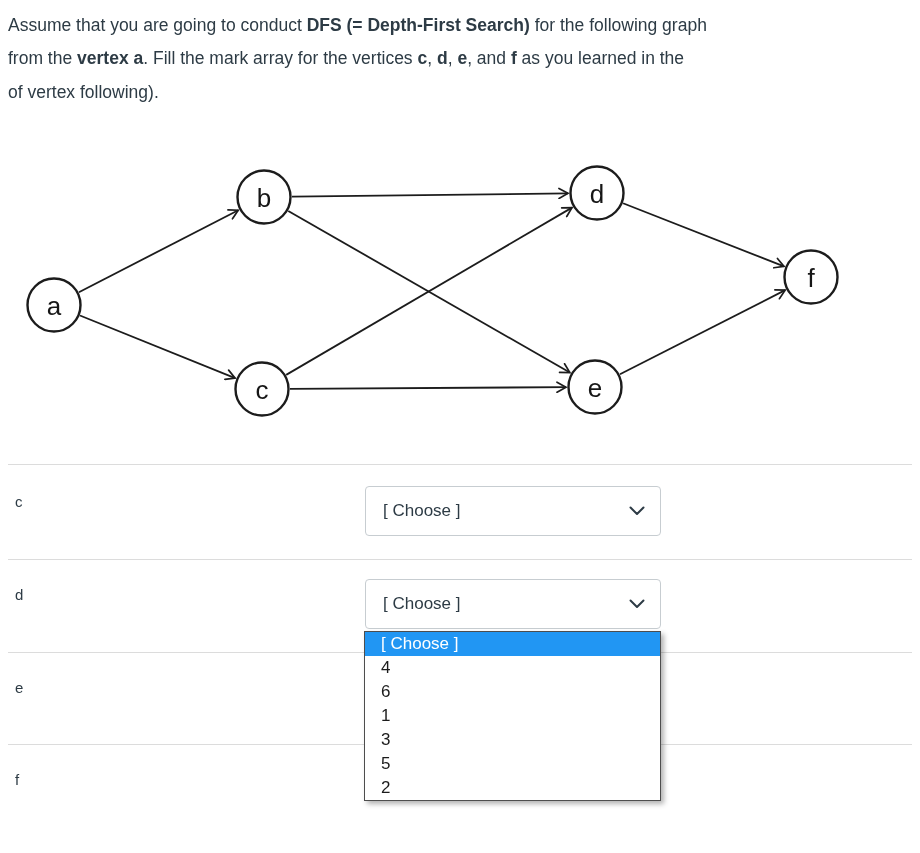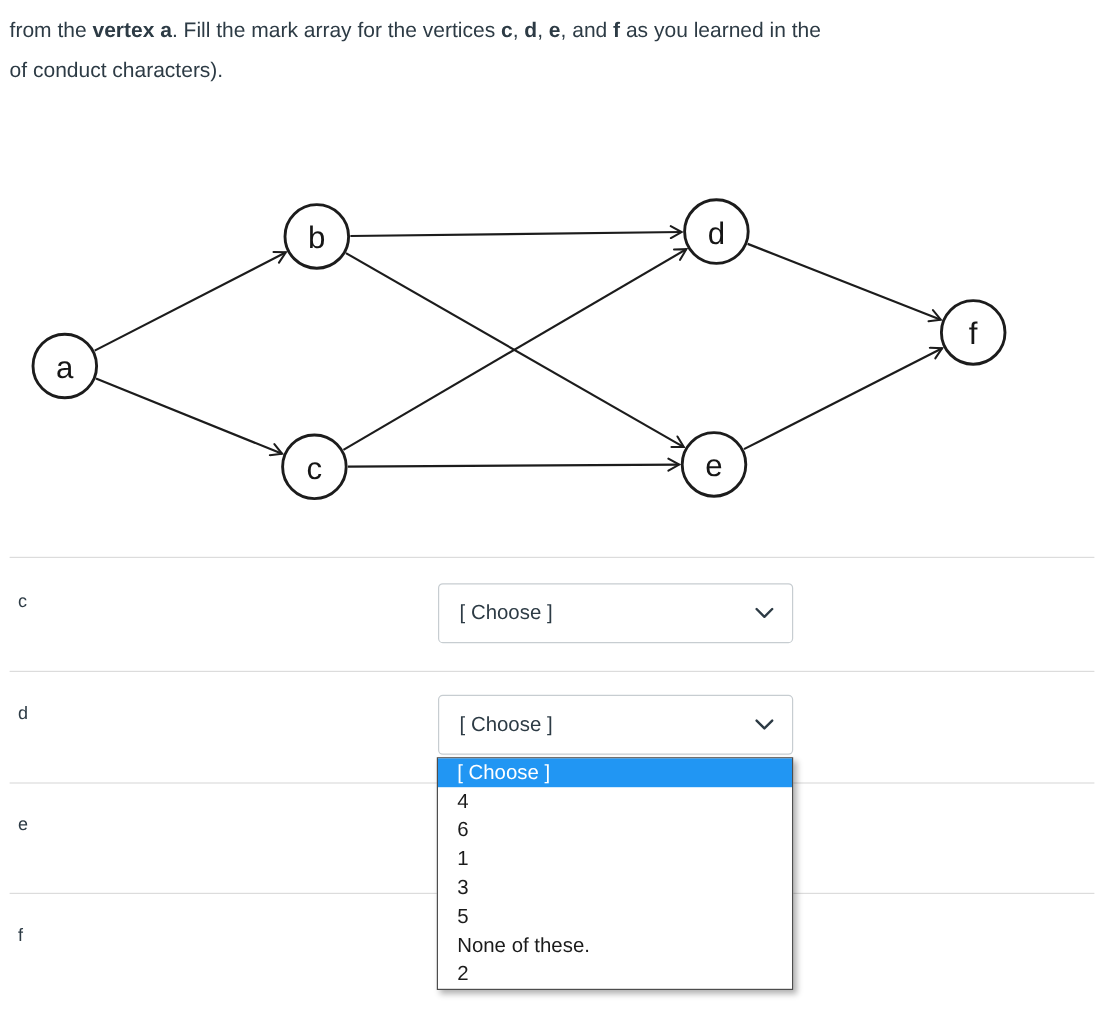--- a/index.html
+++ b/index.html
@@ -32,22 +32,23 @@
     height:24px;line-height:24px;padding-left:16px;font-size:17px;color:#1b1b1b;
     white-space:nowrap;cursor:default;
   }
   .opt.hl{background:var(--highlight);color:#ffffff;}
 </style>
 </head>
 <body>
 
 <div id="screen" style="--highlight: #2196f3; --ink: #2d3b45; --divider: #dcdcdc; --select-border: #c7cdd1; --menu-border: #4d4d4d; --graph-stroke: #1c1c1c;">
   <div class="question" id="question">
+      <div class="qline"><span class="qseg">Assume that you are going to conduct </span><span class="qseg bold">DFS (= Depth-First Search)</span><span class="qseg"> for the following graph</span></div>
       <div class="qline"><span class="qseg">from the </span><span class="qseg bold">vertex a</span><span class="qseg">. Fill the mark array for the vertices </span><span class="qseg bold">c</span><span class="qseg">, </span><span class="qseg bold">d</span><span class="qseg">, </span><span class="qseg bold">e</span><span class="qseg">, and </span><span class="qseg bold">f</span><span class="qseg"> as you learned in the</span></div>
-      <div class="qline"><span class="qseg">of conduct characters).</span></div>
+      <div class="qline"><span class="qseg">of vertex following).</span></div>
     </div>
   <svg class="graph" id="graph-svg" viewBox="0 0 920 853">
       <defs>
         <marker id="arrow" viewBox="0 0 14 12" refX="11" refY="6" markerWidth="14" markerHeight="12" orient="auto" markerUnits="userSpaceOnUse">
      <path d="M2,1 L11,6 L2,11" fill="none" stroke="#1c1c1c" stroke-width="1.7" stroke-linecap="round"></path>
    </marker>
       </defs>
       <line x1="78.90005846490811" y1="292.19425564661867" x2="238.21065373277372" y2="210.26309236600207" stroke="#1c1c1c" stroke-width="1.8" marker-end="url(#arrow)"></line>
       <line x1="79.9627714390223" y1="315.4849653888359" x2="235.10998672386975" y2="378.1405715615628" stroke="#1c1c1c" stroke-width="1.8" marker-end="url(#arrow)"></line>
       <line x1="291.99798018051877" y1="196.66368792575955" x2="568.0020919558913" y2="193.34832321974906" stroke="#1c1c1c" stroke-width="1.8" marker-end="url(#arrow)"></line>
@@ -103,16 +104,15 @@
       <div class="divider" style="top: 744px;"></div>
       <div class="row-label" style="top: 772px;">f</div>
     </div>
   <div class="menu" id="menu">
       <div class="opt hl">[ Choose ]</div>
       <div class="opt">4</div>
       <div class="opt">6</div>
       <div class="opt">1</div>
       <div class="opt">3</div>
       <div class="opt">5</div>
-      <div class="opt">None of these.</div>
       <div class="opt">2</div>
     </div>
 </div>
 
 </body></html>

